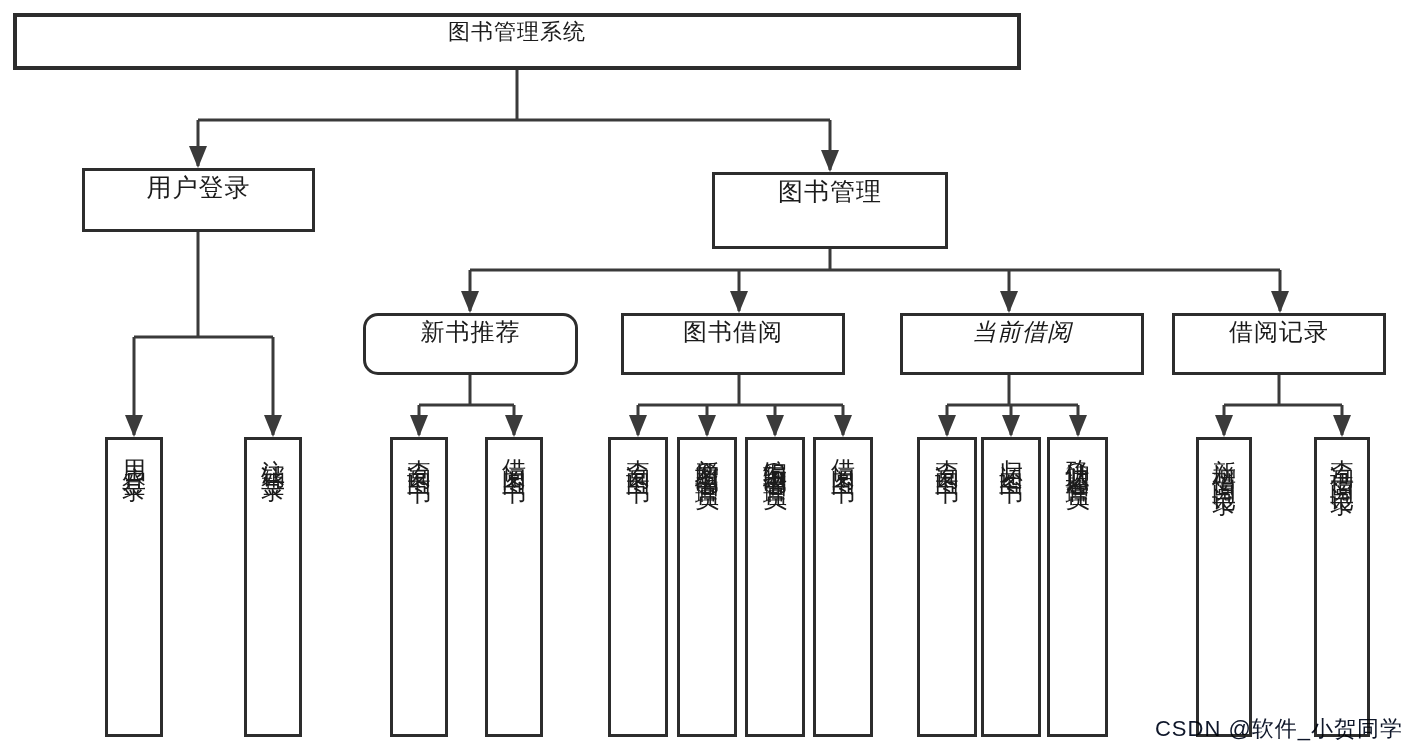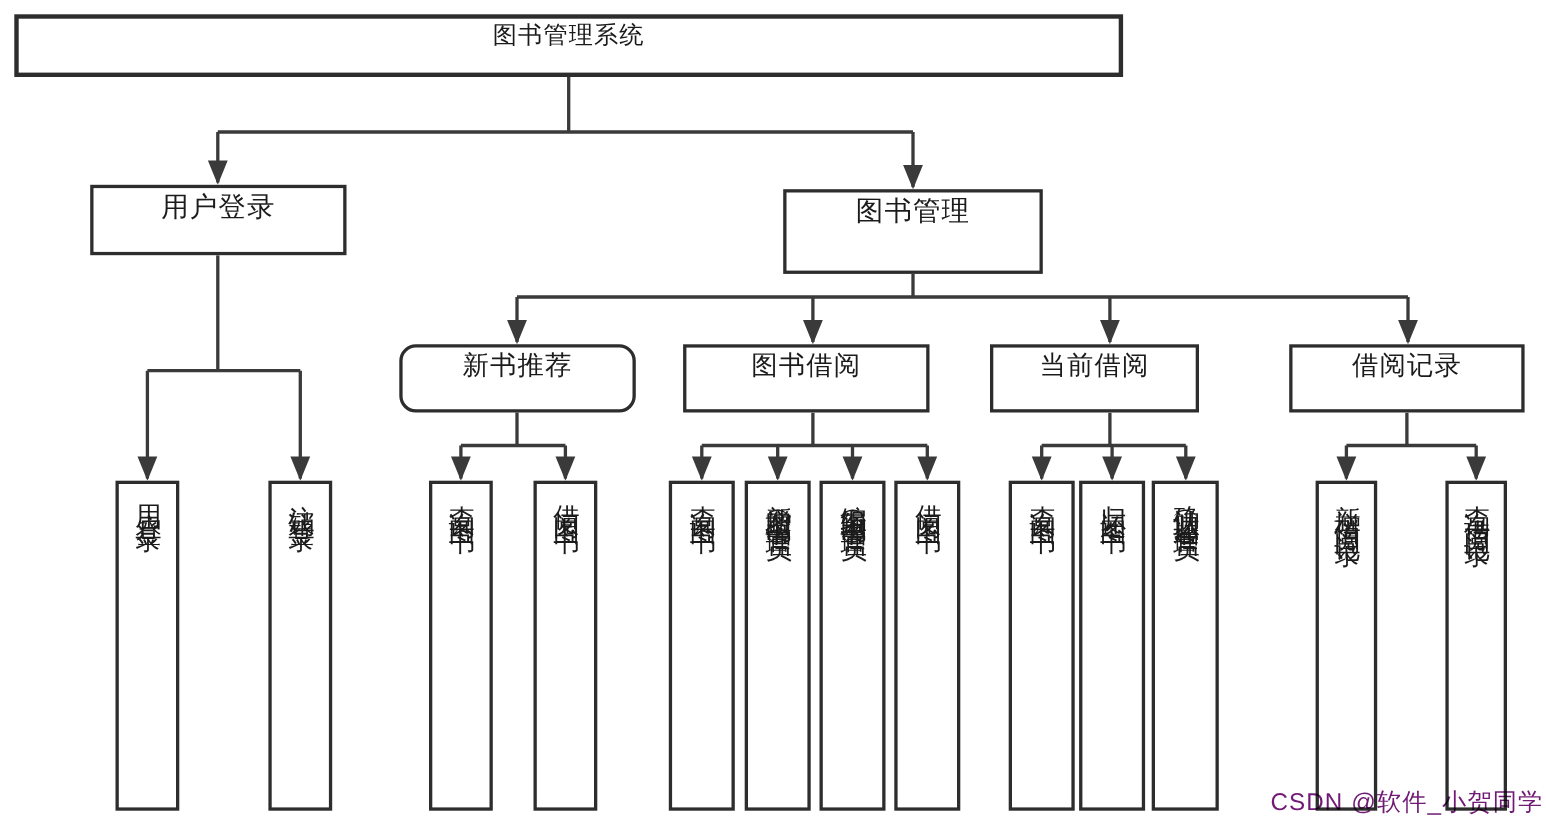--- a/index.html
+++ b/index.html
@@ -19,21 +19,21 @@
   .lvl2  { font-size:25px; }
   .lvl3  { font-size:24px; }
   .leaf  { font-size:24px; }
   .leaf .vtext {
     writing-mode:vertical-rl; text-orientation:mixed;
     letter-spacing:7px; line-height:1;
   }
   .leaf.leaf-long .vtext { letter-spacing:4px; }
   .watermark {
     position:absolute; right:2px; top:714px; z-index:3;
-    font-size:22px; letter-spacing:1px; color:#701a75;
+    font-size:22px; letter-spacing:1px; color:#0f172a;
     mix-blend-mode:multiply; white-space:nowrap;
   }
 </style>
 </head>
 <body>
 
 <div class="stage">
 
   <svg class="connectors" width="1405" height="747" viewBox="0 0 1405 747">
     <g stroke="#3a3a3a" stroke-width="3" fill="none">
@@ -78,21 +78,21 @@
   <div class="node lvl2" style="left:712px; top:172px; width:236px; height:77px;">
     <span>图书管理</span>
   </div>
 
   <div class="node lvl3" style="left:363px; top:313px; width:215px; height:62px;border-radius:15px;">
     <span>新书推荐</span>
   </div>
   <div class="node lvl3" style="left:604px; top:313px; width:224px; height:62px;margin-left:17px;">
     <span>图书借阅</span>
   </div>
-  <div class="node lvl3" style="left:900px; top:313px; width:190px; height:62px;">
+  <div class="node lvl3" style="left:900px; top:313px; width:244px; height:62px;font-style:italic;">
     <span>当前借阅</span>
   </div>
   <div class="node lvl3" style="left:1172px; top:313px; width:214px; height:62px;">
     <span>借阅记录</span>
   </div>
 
   <div class="node leaf" style="left:105px; top:437px; width:58px; height:300px;">
     <span class="vtext">用户登录</span>
   </div>
   <div class="node leaf" style="left:244px; top:437px; width:58px; height:300px;">

